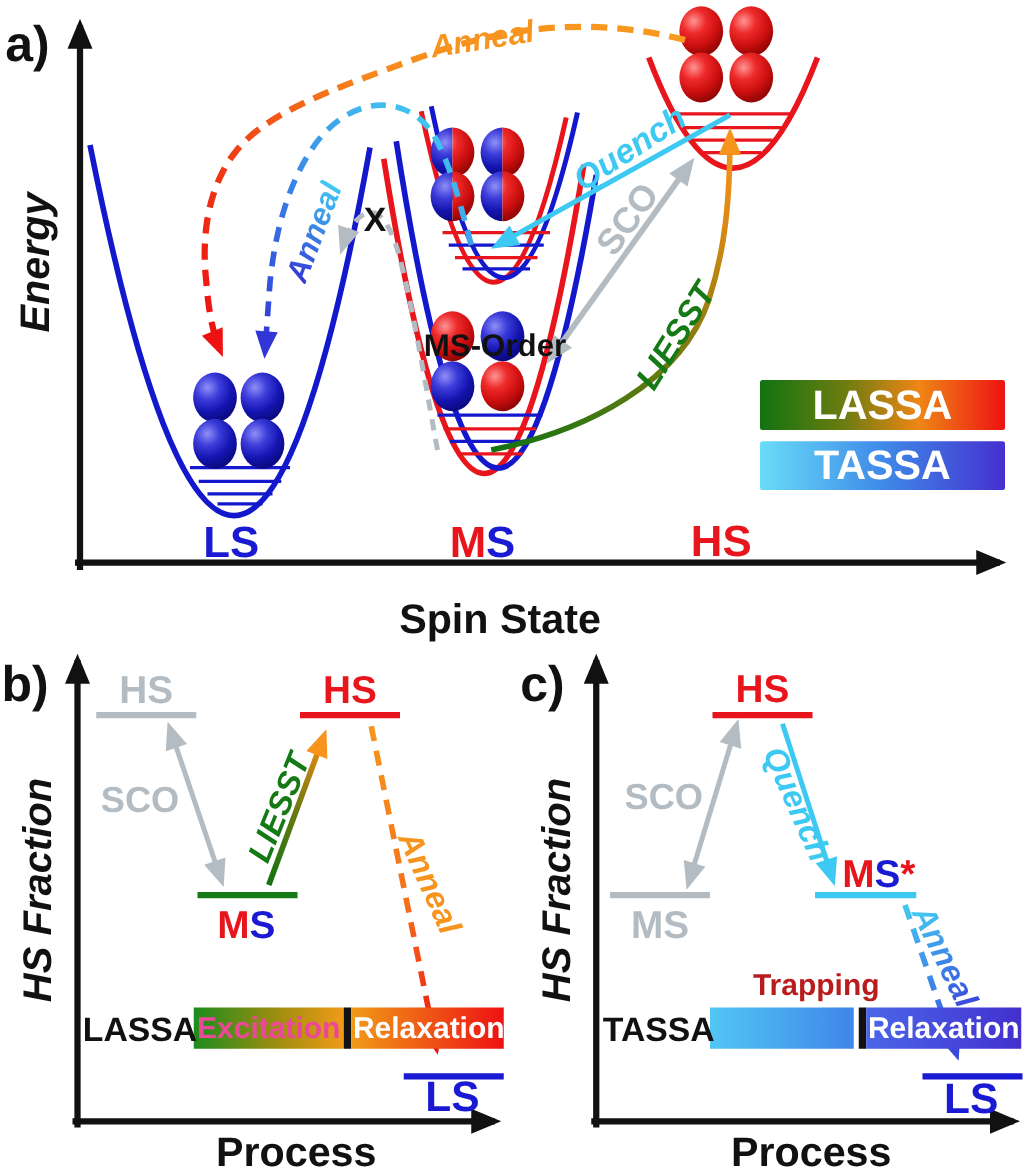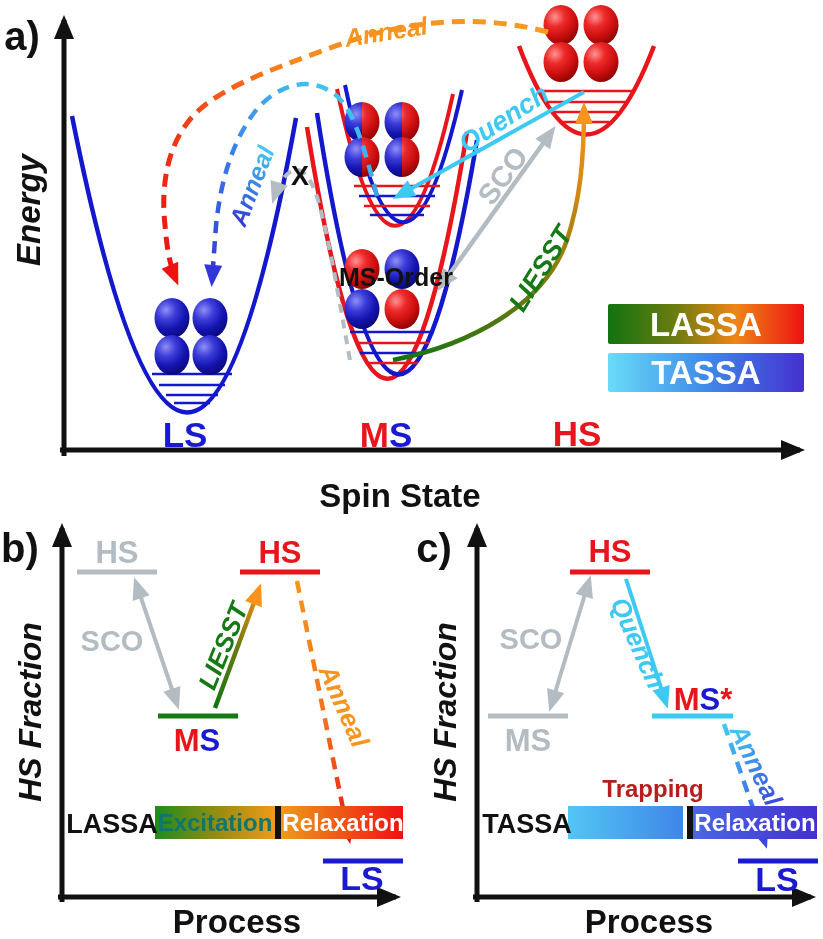--- a/index.html
+++ b/index.html
@@ -276,21 +276,21 @@
 <span class="lbl it" style="left:30px;top:712px;font-size:32px;color:#111;transform:translate(-50%,-50%) rotate(-90deg);">HS Fraction</span>
 <span class="lbl" style="left:237px;top:921px;font-size:33px;color:#111;">Process</span>
 
 <span class="lbl" style="left:117px;top:552px;font-size:31px;color:#b3bcc2;">HS</span>
 <span class="lbl" style="left:112px;top:641px;font-size:29px;color:#b3bcc2;">SCO</span>
 <span class="lbl" style="left:197px;top:740px;font-size:31px;"><span style="color:#e8151c;">M</span><span style="color:#1a1ad2;">S</span></span>
 <span class="lbl" style="left:280px;top:552px;font-size:31px;color:#e8151c;">HS</span>
 <span class="lbl it" style="left:223px;top:646px;font-size:26px;color:#157a15;transform:translate(-50%,-50%) rotate(-68deg);">LIESST</span>
 <span class="lbl it" style="left:344px;top:706px;font-size:26px;color:#f7941d;transform:translate(-50%,-50%) rotate(66deg);">Anneal</span>
 <span class="lbl" style="left:112px;top:824px;font-size:27px;color:#111;">LASSA</span>
-<span class="lbl" style="left:215px;top:823px;font-size:24px;color:#0f766e;">Excitation</span>
+<span class="lbl" style="left:215px;top:823px;font-size:24px;color:#ec4899;">Excitation</span>
 <span class="lbl" style="left:343px;top:823px;font-size:24px;color:#fff;">Relaxation</span>
 <span class="lbl" style="left:362px;top:878px;font-size:34px;color:#1a1ad2;">LS</span>
 
 <span class="lbl" style="left:434px;top:548px;font-size:40px;color:#111;">c)</span>
 <span class="lbl it" style="left:445px;top:712px;font-size:32px;color:#111;transform:translate(-50%,-50%) rotate(-90deg);">HS Fraction</span>
 <span class="lbl" style="left:649px;top:921px;font-size:33px;color:#111;">Process</span>
 
 <span class="lbl" style="left:610px;top:551px;font-size:31px;color:#e8151c;">HS</span>
 <span class="lbl" style="left:531px;top:639px;font-size:29px;color:#b3bcc2;">SCO</span>
 <span class="lbl" style="left:528px;top:740px;font-size:31px;color:#b3bcc2;">MS</span>

